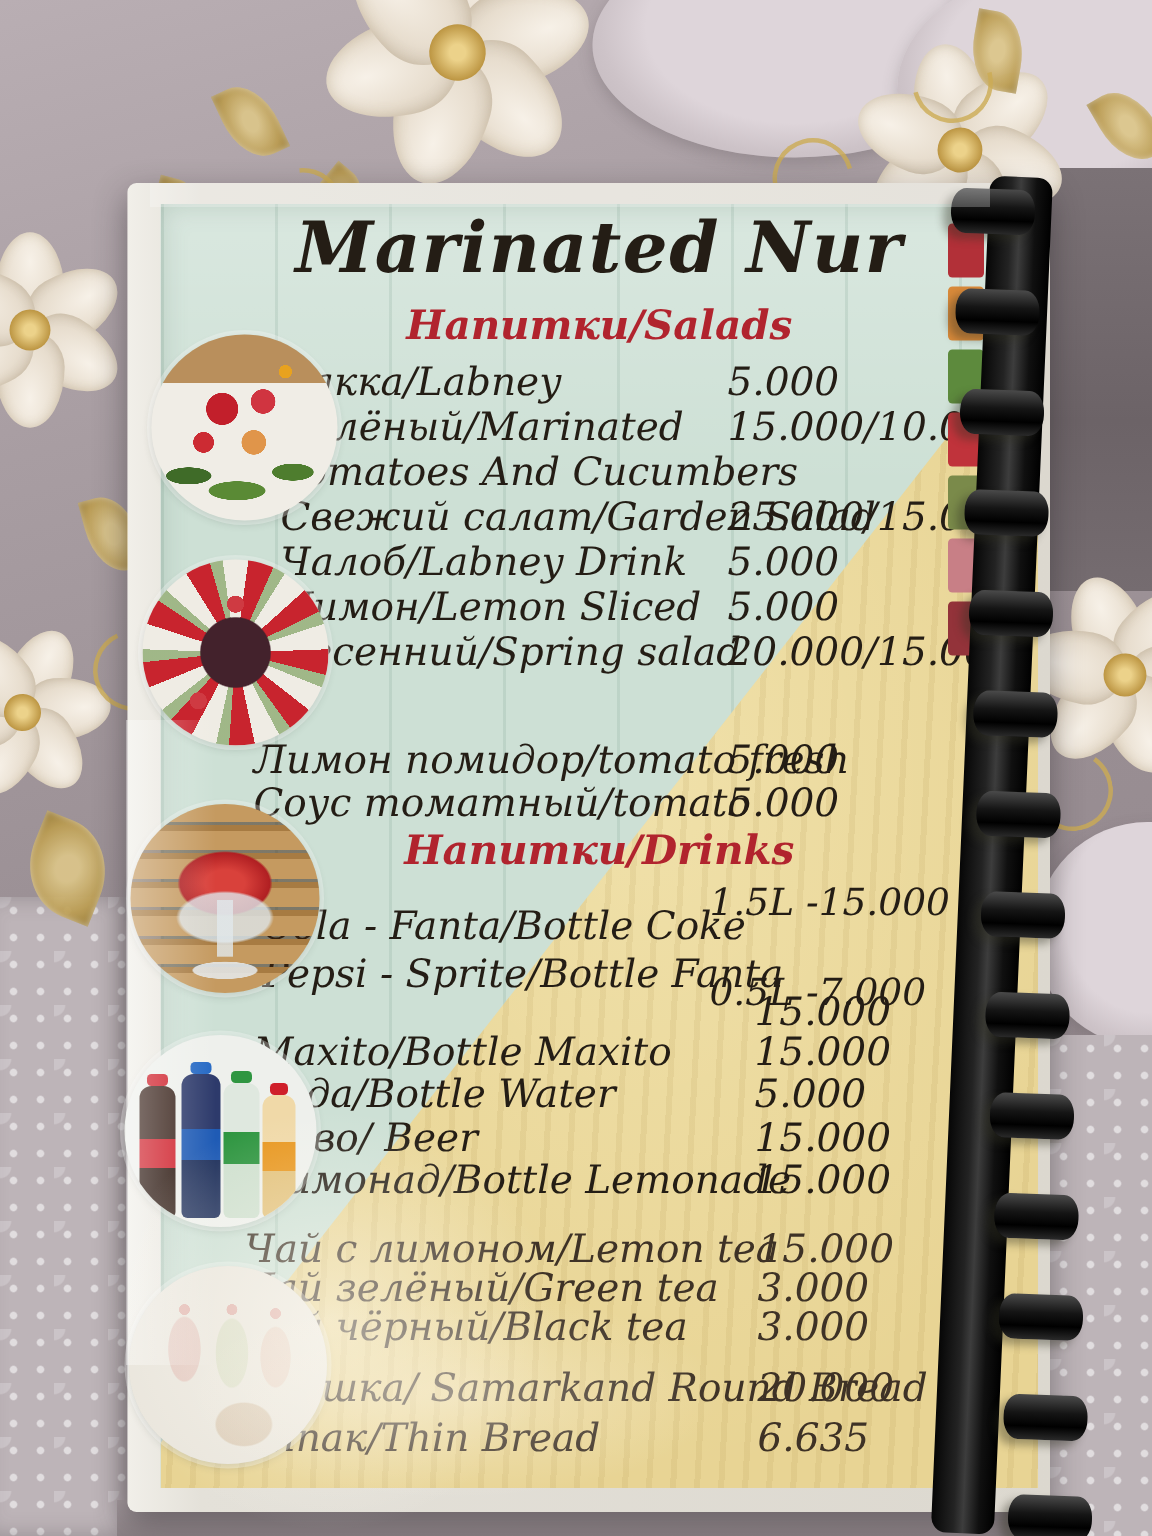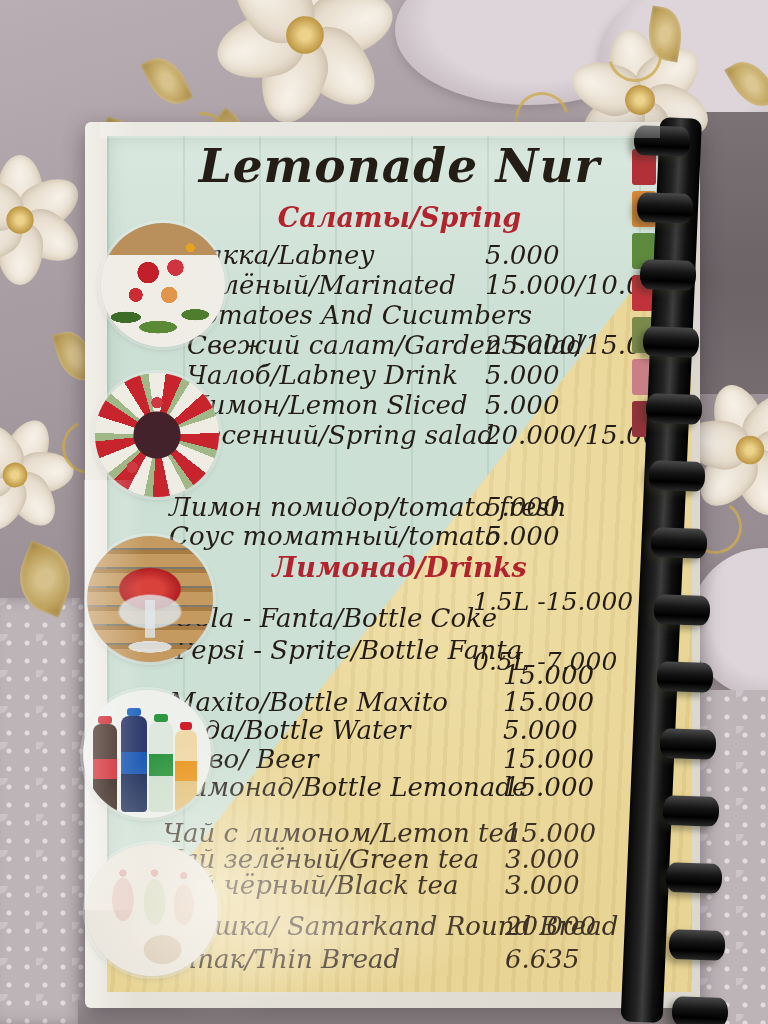--- a/index.html
+++ b/index.html
@@ -229,22 +229,22 @@
   <div class="curl" style="left:515px;top:92px;transform:rotate(-60deg);"></div>
   <div class="curl" style="left:608px;top:28px;transform:rotate(120deg);"></div>
   <div class="curl" style="left:62px;top:420px;transform:rotate(200deg);"></div>
   <div class="curl" style="left:688px;top:500px;transform:rotate(80deg);"></div>
 
   <div class="page">
     <div class="page-inner">
       <div class="wedge"></div>
 
       <div class="content">
-        <div class="abs title" style="top:2px;">Lemonade Nur</div>
-        <div class="abs shead" style="top:66px;">Салаты/Spring</div>
+        <div class="abs title" style="top:2px;">Marinated Nur</div>
+        <div class="abs shead" style="top:66px;">Напитки/Salads</div>
 
         <div class="row s-row" style="top:104px;">
             <span class="nm">Чакка/Labney</span>
             <span class="pr">5.000</span>
           </div>
         <div class="row s-row" style="top:134px;">
             <span class="nm">Солёный/Marinated</span>
             <span class="pr">15.000/10.000</span>
           </div>
         <div class="row s-row" style="top:164px;">
@@ -269,21 +269,21 @@
 
         <div class="row x-row" style="top:356px;">
             <span class="nm">Лимон помидор/tomato fresh</span>
             <span class="pr">5.000</span>
           </div>
         <div class="row x-row" style="top:385px;">
             <span class="nm">Соус томатный/tomato</span>
             <span class="pr">5.000</span>
           </div>
 
-        <div class="abs shead" style="top:416px;">Лимонад/Drinks</div>
+        <div class="abs shead" style="top:416px;">Напитки/Drinks</div>
 
         <div class="bblock" style="top:451px;">
           <span class="bn" style="top:16px;">Cola - Fanta/Bottle Coke</span>
           <span class="bn" style="top:48px;">Pepsi - Sprite/Bottle Fanta</span>
           <span class="bp" style="top:0;">1.5L -15.000</span>
           <span class="bp" style="top:60px;">0.5L -7.000</span>
         </div>
 
         <div class="row d-row" style="top:524px;">
             <span class="pr">15.000</span>

